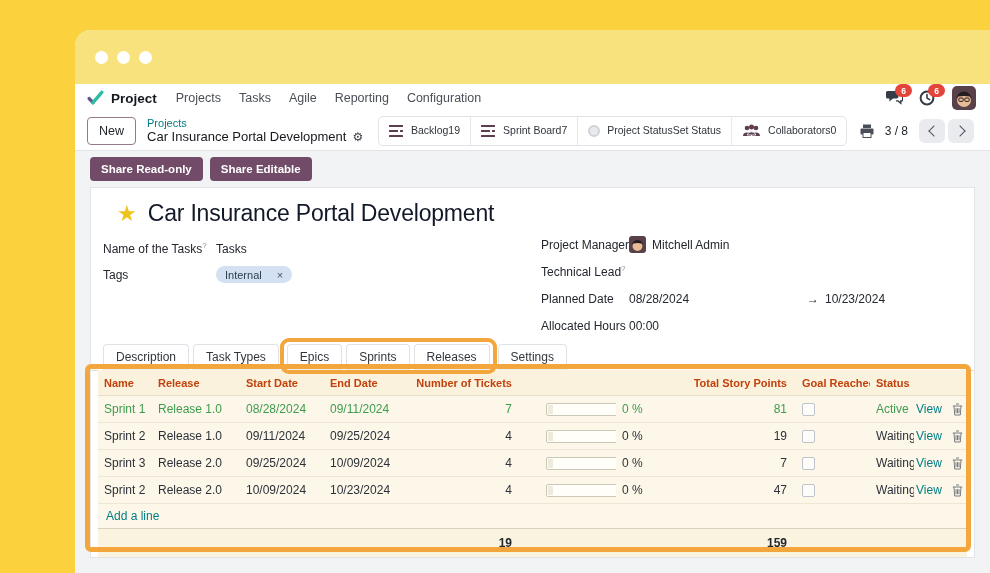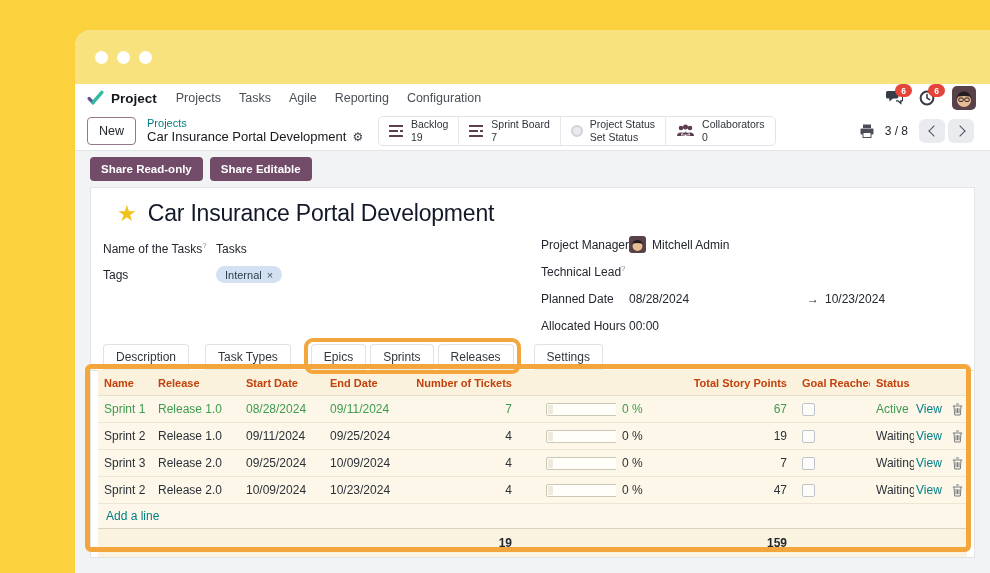--- a/index.html
+++ b/index.html
@@ -30,21 +30,21 @@
   .btn-new{height:26px;padding:0 11px;background:#fff;border:1px solid #95798b;border-radius:4px;
     font-size:12.5px;color:#23272e;display:flex;align-items:center;}
   .breadcrumb{margin-left:11px;line-height:1.05;}
   .bc-parent{font-size:11px;color:#017E84;display:block;}
   .bc-current{font-size:13px;color:#16181d;display:flex;gap:6px;align-items:center;margin-top:1px;}
   .gear{font-size:12px;color:#3c4149;}
   .stats{position:absolute;left:303px;top:4px;display:flex;border:1px solid #e1e3e7;border-radius:5px;
     background:#fff;height:30px;box-sizing:border-box;align-items:stretch;}
   .stat{display:flex;align-items:center;gap:7px;padding:0 10px;border-left:1px solid #e7e9ec;}
   .stat:first-child{border-left:none;}
-  .stat-text{display:flex;flex-direction:column;justify-content:center;}
+  .stat-text{display:flex;flex-direction:row;justify-content:center;}
   .stat-label,.stat-value{font-size:10.5px;color:#2f343b;line-height:1.25;white-space:nowrap;}
   .listbars{width:15px;height:13px;position:relative;flex:none;}
   .listbars i{position:absolute;background:#5C3E50;height:2.6px;border-radius:0.5px;}
   .listbars i:nth-child(1){left:0;top:0;width:14px;}
   .listbars i:nth-child(2){left:0;top:5px;width:9px;}
   .listbars i:nth-child(3){left:10.5px;top:5px;width:3.5px;}
   .listbars i:nth-child(4){left:0;top:10px;width:14px;}
   .statcircle{width:12px;height:12px;border-radius:50%;background:#e9eaec;border:2px solid #cfd2d8;
     box-sizing:border-box;flex:none;}
   .pager{position:absolute;right:16px;top:0;height:38px;display:flex;align-items:center;gap:11px;}
@@ -71,27 +71,27 @@
 
   .fields-left{position:absolute;left:12px;top:52px;}
   .fields-right{position:absolute;left:450px;top:48px;width:422px;}
   .field-row{display:flex;align-items:center;min-height:17px;margin-bottom:9px;}
   .fields-right .field-row{margin-bottom:10px;}
   .f-label{width:113px;font-size:12px;color:#23272e;font-weight:500;flex:none;white-space:nowrap;}
   .fields-right .f-label{width:88px;}
   .f-value{font-size:12px;color:#23272e;display:flex;align-items:center;gap:6px;}
   sup.help{font-size:8px;color:#8a9099;}
   .tag-pill{background:#D4E1F3;border-radius:10px;padding:2.5px 9px;font-size:11px;color:#2c3e50;
-    display:inline-flex;gap:5px;align-items:center;}
+    display:inline-flex;gap:15px;align-items:center;}
   .tag-x{font-size:11px;color:#44546a;}
   .mini-avatar{width:17px;height:17px;border-radius:3px;overflow:hidden;flex:none;}
   .pd-start{width:172px;flex:none;}
 
   
-  .tabs{position:absolute;left:12px;top:156px;display:flex;gap:16px;align-items:flex-end;z-index:10;}
+  .tabs{position:absolute;left:12px;top:156px;display:flex;gap:4px;align-items:flex-end;z-index:10;}
   .tab{background:#fff;border:1px solid #dfe2e6;border-bottom-color:#eceef0;border-radius:4px 4px 0 0;
     padding:5px 12px;font-size:12px;color:#32373d;white-space:nowrap;}
   .tabline{position:absolute;left:0;right:0;top:182px;border-top:1px solid #e4e0d2;}
   .tab-hl{display:flex;gap:4px;border:4px solid #F3A63B;border-radius:9px;
     padding:2px 3px 0;margin:-6px -3px -4px;position:relative;z-index:20;}
 
   
   .stable{position:absolute;left:7px;right:7px;top:182px;background:#FCF7E9;z-index:5;}
   .grid{display:grid;grid-template-columns:54px 88px 84px 86px 110px 96px 44px 135px 75px 44px 34px 1fr;
     align-items:center;}
@@ -344,21 +344,21 @@
           </div>
 
           <div class="grid trow green">
             <span class="c">Sprint 1</span>
             <span class="c">Release 1.0</span>
             <span class="c">08/28/2024</span>
             <span class="c">09/11/2024</span>
             <span class="c num">7</span>
             <span class="c" style="padding-left:0;"><span class="progress"></span></span>
             <span class="c">0 %</span>
-            <span class="c num">67</span>
+            <span class="c num">81</span>
             <span class="c goalcell"><span class="checkbox"></span></span>
             <span class="c">Active</span>
             <span class="c view">View</span>
             <span class="c trashc">
               <svg width="11" height="13" viewBox="0 0 11 13">
                   <path d="M0.8 3h9.4M4 1h3M2 3l.7 9h5.6L9 3M4 5.2v5M5.5 5.2v5M7 5.2v5" stroke="#6c7177" stroke-width="0.9" fill="none"></path>
                 </svg>
             </span>
           </div>
 

